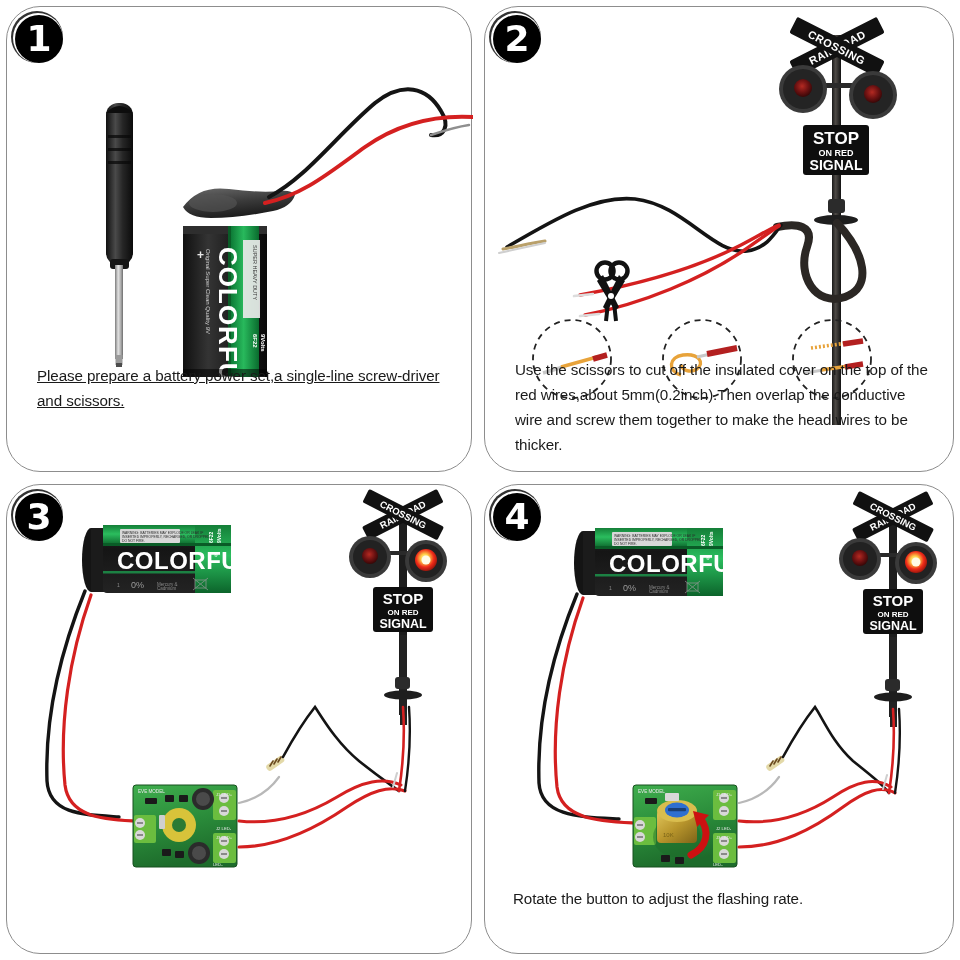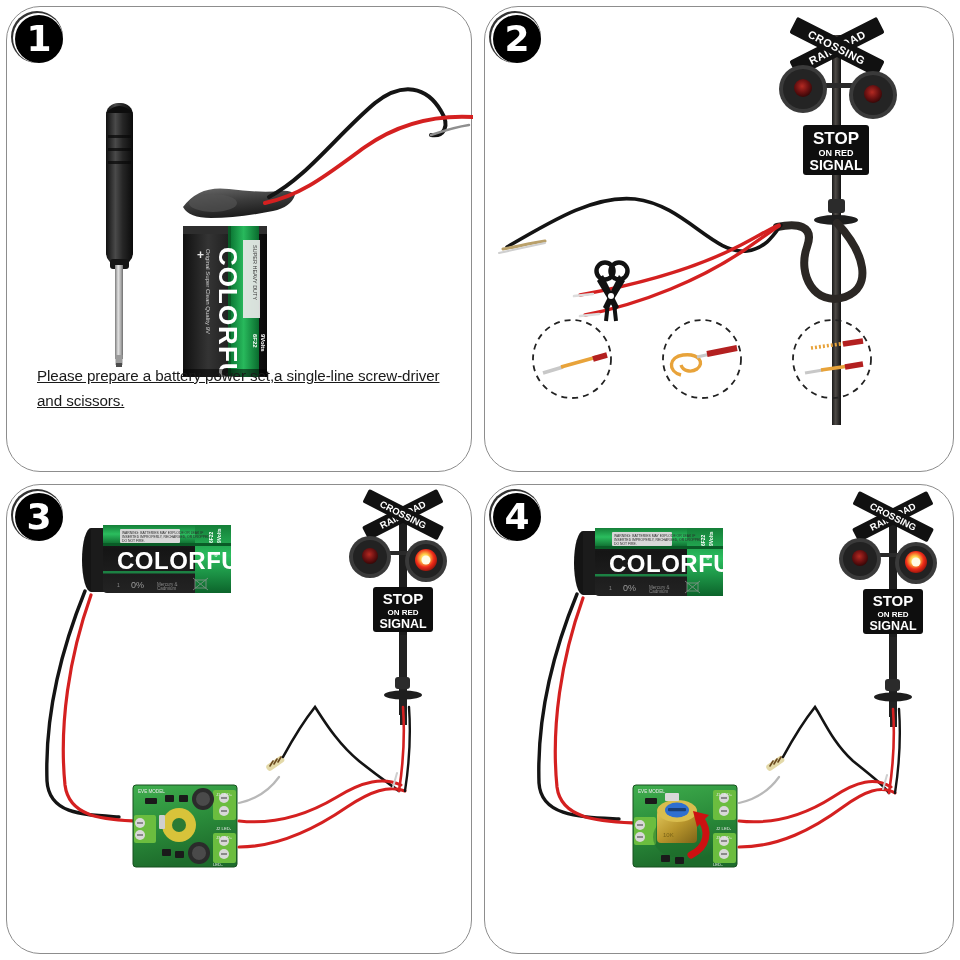--- a/index.html
+++ b/index.html
@@ -265,20 +265,21 @@
           <circle cx="347" cy="352" r="39" fill="none" stroke="#222222" stroke-width="1.8" stroke-dasharray="6 5"></circle>
           <path d="M326 341 L 362 336" stroke="#e8a33a" stroke-width="3.6" stroke-dasharray="2 2"></path>
           <path d="M358 337 L 378 334" stroke="#b32020" stroke-width="5.5"></path>
           <path d="M320 366 L 338 363" stroke="#c8c8c8" stroke-width="3.2"></path>
           <path d="M336 363 L 364 359" stroke="#e8a33a" stroke-width="3.4"></path>
           <path d="M360 360 L 378 357" stroke="#b32020" stroke-width="5.5"></path>
         </g>
       </svg>
     </div>
 
+    <div class="caption" id="cap-2">Use the scissors to cut off the insulated cover on the top of the red wires,about 5mm(0.2inch).Then overlap the conductive wire and screw them together to make the head wires to be thicker.</div>
   </div>
 
   <div class="panel" id="panel-3">
 
     <div class="step-badge">3</div>
 
     <div class="art">
       <svg width="466" height="470" viewBox="0 0 466 470" xmlns="http://www.w3.org/2000/svg">
         <defs>
           <linearGradient id="battBody3" x1="0" y1="0" x2="0" y2="1">
@@ -602,15 +603,16 @@
           <path d="M298 272 C 310 250, 322 232, 330 222 C 338 234, 348 258, 368 276 C 388 292, 398 300, 404 308" stroke="#141414" stroke-width="2.6"></path>
           <path d="M254 336 C 290 340, 320 330, 348 312 C 372 296, 390 292, 406 302" stroke="#d42020" stroke-width="3"></path>
           <path d="M254 362 C 294 362, 328 344, 358 322 C 380 306, 396 300, 410 308" stroke="#d42020" stroke-width="3"></path>
           <path d="M404 308 C 408 282, 410 252, 408 224" stroke="#d42020" stroke-width="2.6"></path>
           <path d="M410 308 C 414 282, 416 252, 414 224" stroke="#141414" stroke-width="2.4"></path>
           <path d="M398 304 L 402 290" stroke="#cfcfcf" stroke-width="2"></path>
         </g>
       </svg>
     </div>
 
+    <div class="caption" id="cap-4">Rotate the button to adjust the flashing rate.</div>
   </div>
 
 </div>
 
 </body></html>

